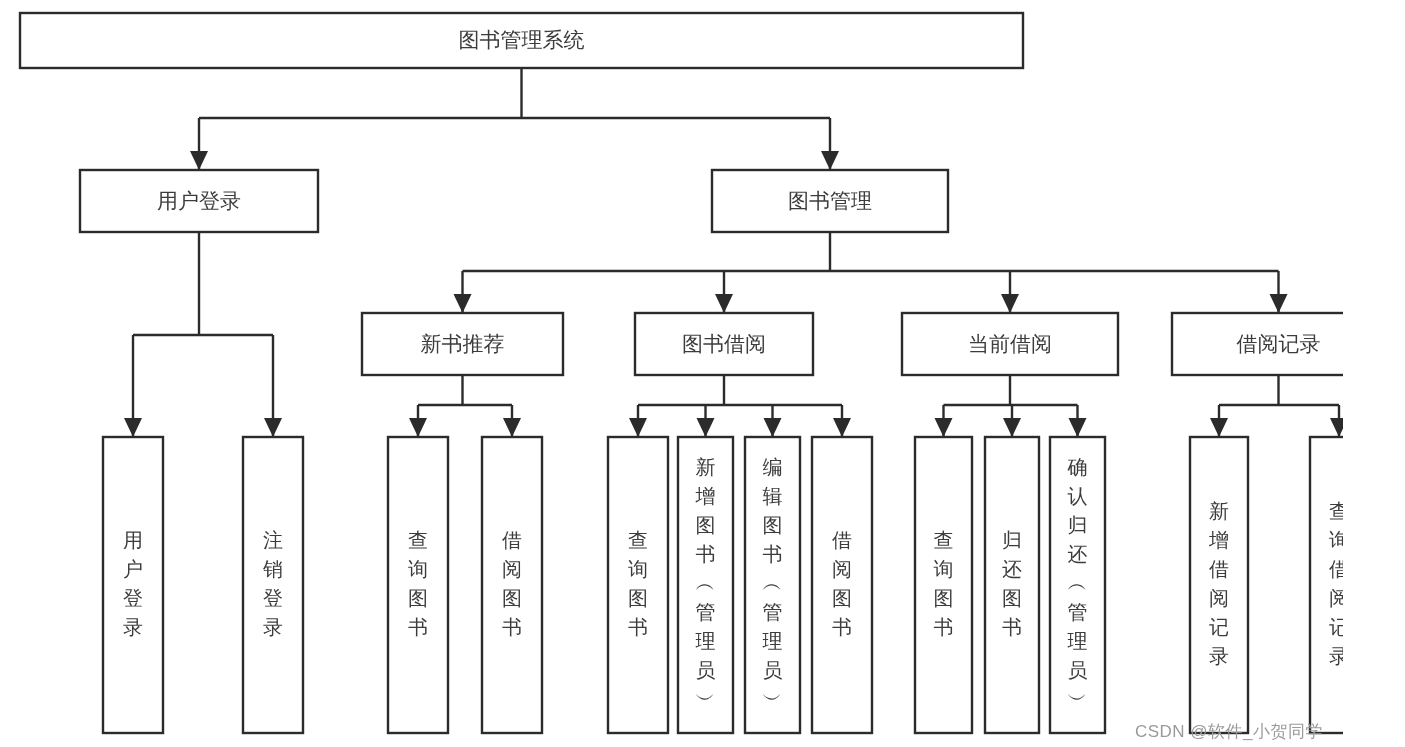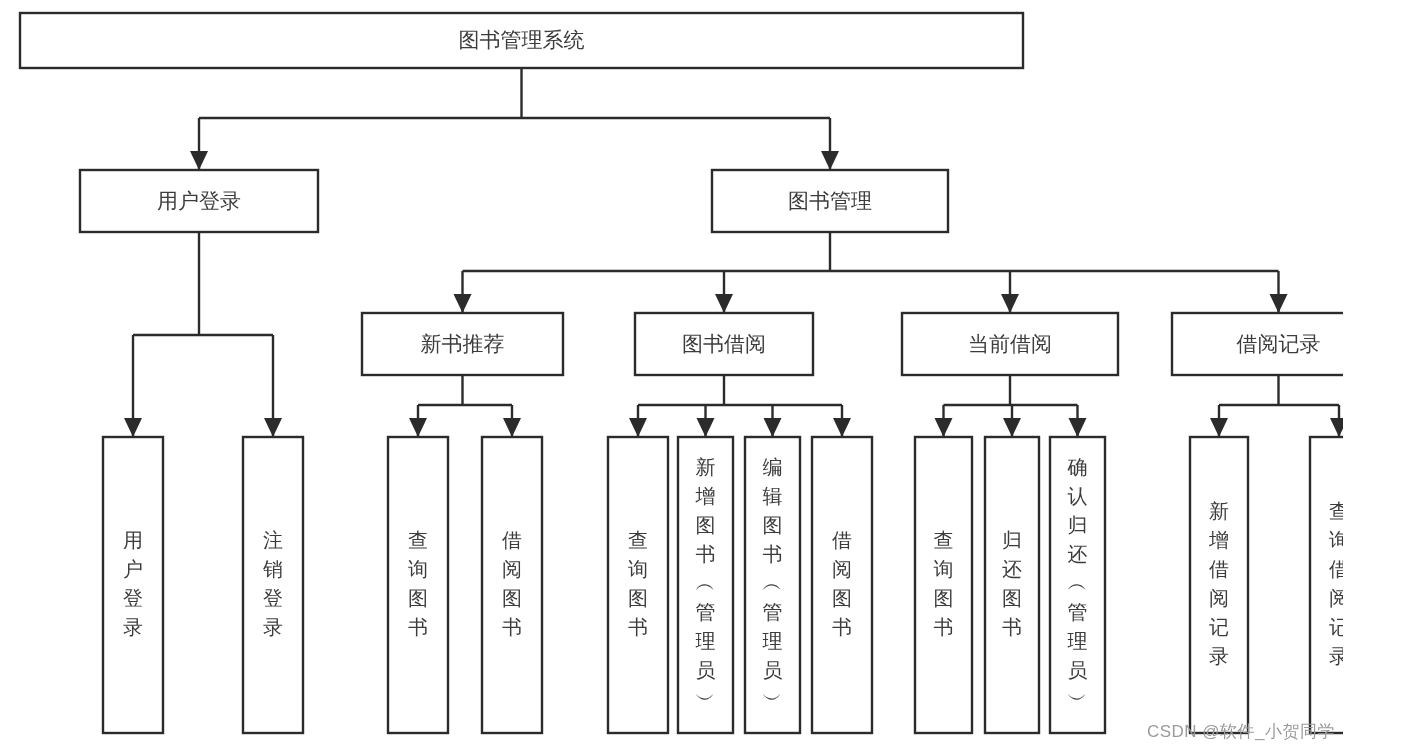--- a/index.html
+++ b/index.html
@@ -47,21 +47,21 @@
     font-size: 21px;
     text-anchor: middle;
     dominant-baseline: middle;
     white-space: pre;
   }
   .node-label.vertical {
     font-size: 20px;
   }
   .watermark-text {
     position: absolute;
-    right: 8px;
+    right: 20px;
     bottom: 4px;
     font-family: "Liberation Sans", "DejaVu Sans", sans-serif;
     font-size: 17px;
     color: #9a9a9a;
     letter-spacing: 0.5px;
     user-select: none;
     white-space: nowrap;
   }
 </style>
 </head>

